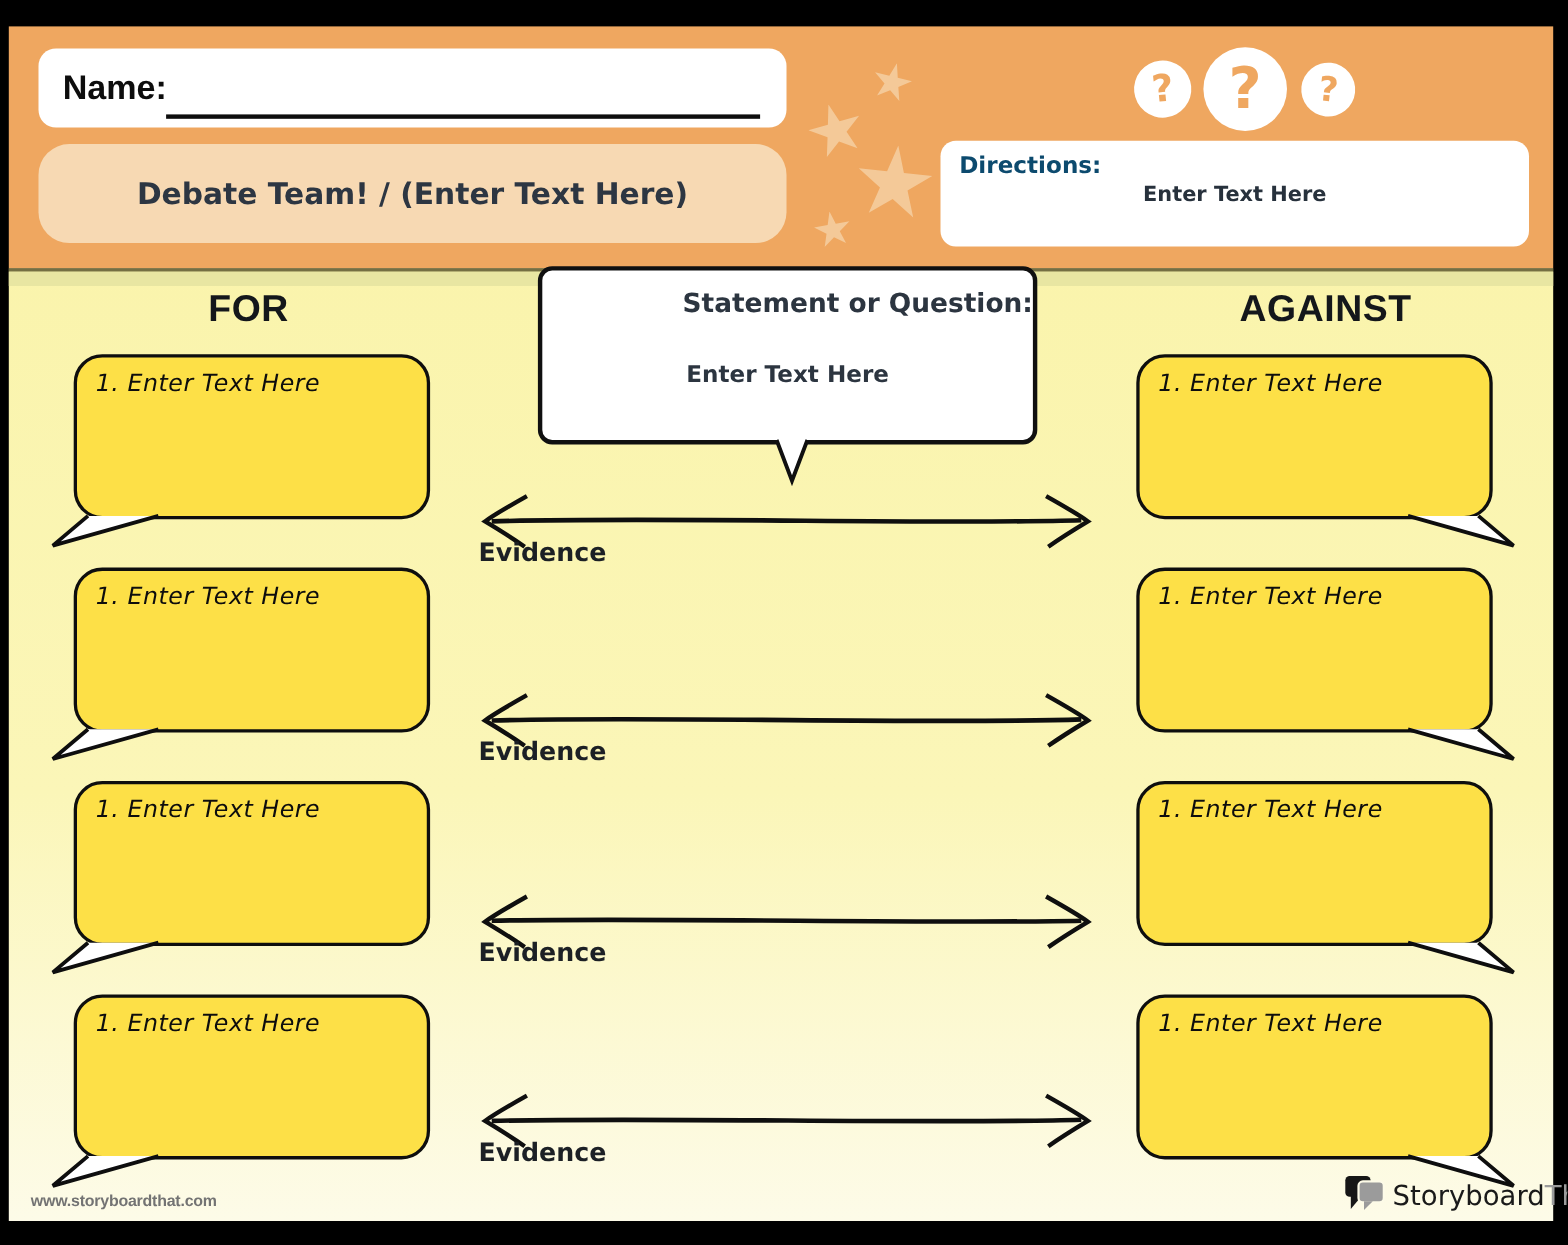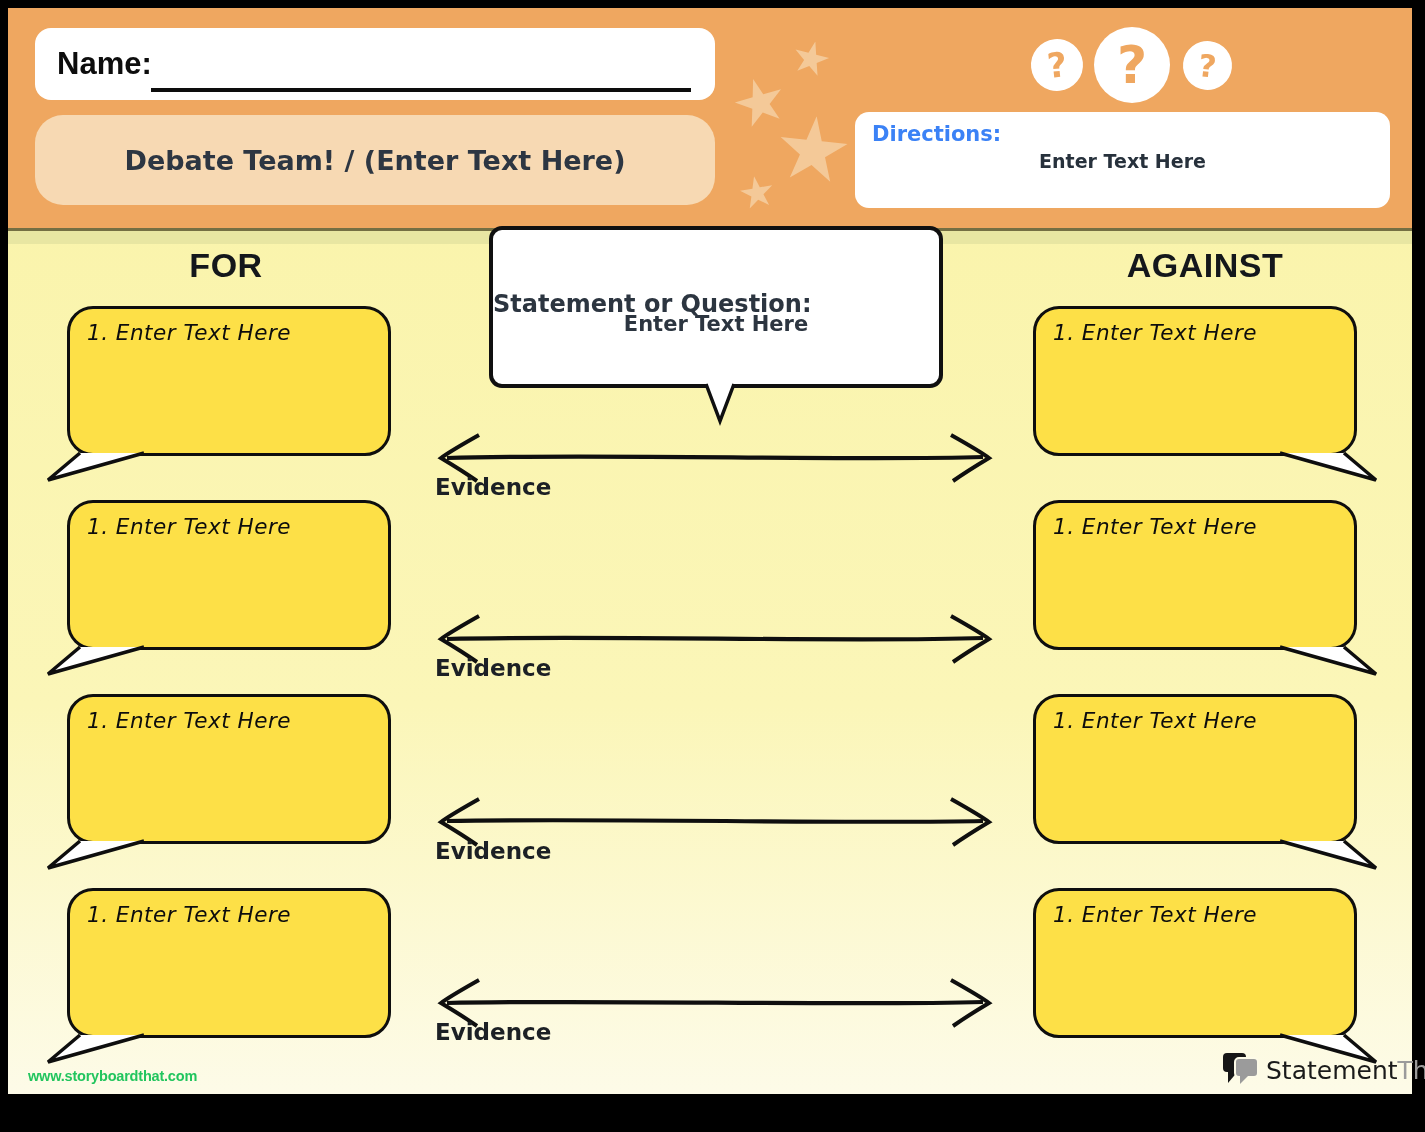--- a/index.html
+++ b/index.html
@@ -1,18 +1,18 @@
 <!DOCTYPE html>
 <html><head>
 <meta charset="utf-8">
 <style>
   * { margin:0; padding:0; box-sizing:border-box; }
   body { background:#000; font-family:"DejaVu Sans", sans-serif; }
   .page { position:relative; width:1425px; height:1132px; background:#000; overflow:hidden; }
-  .content { position:absolute; left:8px; top:8px; width:1404px; height:836px; }
+  .content { position:absolute; left:8px; top:24px; width:1404px; height:836px; }
 
   
   .header { position:absolute; left:0; top:0; width:1404px; height:220px; background:#efa760; }
   .name-box { position:absolute; left:27px; top:20px; width:680px; height:72px; background:#fff; border-radius:16px; }
   .name-label { position:absolute; left:22px; top:18px; font:bold 31px "Liberation Sans", sans-serif; color:#0d0d0d; }
   .name-line { position:absolute; left:116px; top:60px; width:540px; height:4px; background:#0d0d0d; }
   .title-box { position:absolute; left:27px; top:107px; width:680px; height:90px; background:#f7d9b3; border-radius:28px;
                display:flex; align-items:center; justify-content:center; }
   .title-text { font:bold 27px "DejaVu Sans", sans-serif; color:#2d3642; }
 
@@ -24,58 +24,58 @@
   .star4 { left:732px; top:168px; width:34px;  height:34px;  transform:rotate(-10deg); }
 
   .qcircle { position:absolute; background:#fff; border-radius:50%;
              display:flex; align-items:center; justify-content:center;
              color:#efa760; font-weight:bold; font-family:"DejaVu Sans", sans-serif; }
   .qc1 { left:1023px; top:31px; width:52px; height:52px; font-size:34px; transform:rotate(-6deg); }
   .qc2 { left:1086px; top:19px; width:76px; height:76px; font-size:52px; }
   .qc3 { left:1175px; top:33px; width:49px; height:49px; font-size:31px; transform:rotate(6deg); }
 
   .directions-box { position:absolute; left:847px; top:104px; width:535px; height:96px; background:#fff; border-radius:14px; }
-  .directions-label { position:absolute; left:17px; top:10px; font:bold 21px "DejaVu Sans", sans-serif; color:#3b82f6; }
+  .directions-label { position:absolute; left:17px; top:10px; font:bold 21px "DejaVu Sans", sans-serif; color:#0c4a6e; }
   .directions-text { position:absolute; left:0; top:38px; width:100%; text-align:center;
                      font:bold 19px "DejaVu Sans", sans-serif; color:#27313c; }
 
   
   .body-bg { position:absolute; left:0; top:220px; width:1404px; height:866px;
              background:linear-gradient(180deg,#faf4ac 0%,#fbf6b8 55%,#fdfbe8 100%); }
   .header-shadow { position:absolute; left:0; top:220px; width:1404px; height:3px; background:rgba(45,40,10,0.65); }
   .olive-strip { position:absolute; left:0; top:223px; width:1404px; height:13px; background:#e8e6a2; }
 
   .col-heading { position:absolute; width:240px; text-align:center;
                  font:800 34px "Liberation Sans", sans-serif; color:#14171b; letter-spacing:0.5px; }
   .for-heading { left:98px; top:238px; }
   .against-heading { left:1077px; top:238px; }
 
   .statement-box { position:absolute; left:481px; top:218px; width:454px; height:162px;
                    background:#fff; border:4px solid #101010; border-radius:13px; }
-  .statement-label { position:absolute; left:0; top:16px; width:100%; text-align:left;
-                     font:bold 24px "DejaVu Sans", sans-serif; color:#2c3540;margin-top:44px; }
+  .statement-label { position:absolute; left:0; top:16px; width:100%; text-align:right;
+                     font:bold 24px "DejaVu Sans", sans-serif; color:#2c3540; }
   .statement-text { position:absolute; left:0; top:82px; width:100%; text-align:center;
                     font:bold 21px "DejaVu Sans", sans-serif; color:#2c3540; }
   .statement-tail { position:absolute; left:210px; top:152px; }
 
   .bubble { position:absolute; width:324px; height:150px; background:#fde047;
             border:3.5px solid #0e0e0e; border-radius:26px; }
   .bubble-text { position:absolute; left:17px; top:11px; right:14px;
                  font:italic 21.5px "DejaVu Sans", sans-serif; color:#0d0d0d; letter-spacing:0.5px; }
   .tail { position:absolute; top:142px; width:100px; height:32px; overflow:visible; }
   .tail-left  { left:-23px; }
   .tail-right { right:-23px; }
 
   .arrow-wrap { position:absolute; left:427px; width:560px; height:72px; }
   .arrow-label { position:absolute; top:42px; width:100%; text-align:left;
                  font:bold 23px "DejaVu Sans", sans-serif; color:#1c2025; }
 
   
   .footer-url { position:absolute; left:20px; top:1060px;
-                font:bold 14.5px "Liberation Sans", sans-serif; color:#22c55e; letter-spacing:-0.2px; }
+                font:bold 14.5px "Liberation Sans", sans-serif; color:#737373; letter-spacing:-0.2px; }
   .logo { position:absolute; left:1214px; top:1044px; display:flex; align-items:center; }
   .logo-text { font:400 25px "DejaVu Sans", sans-serif; margin-left:4px; }
   .logo-black { color:#1a1a1a; }
   .logo-gray { color:#9b9b9b; }
 </style>
 </head>
 <body>
 
 <div class="page">
   <div class="content">
@@ -212,18 +212,18 @@
 
     <div class="footer-url">www.storyboardthat.com</div>
     <div class="logo">
       <svg width="40" height="36" viewBox="0 0 40 36">
         <rect x="1" y="1" width="23" height="19" rx="4" fill="#161616"></rect>
         <polygon points="6,18 6,31 17,18" fill="#161616"></polygon>
         <rect x="13" y="6" width="23" height="19" rx="4" fill="#9b9b9b" stroke="#fdfbe8" stroke-width="2"></rect>
         <polygon points="18,24 18,32 26,24" fill="#9b9b9b"></polygon>
       </svg>
       <div class="logo-text">
-        <span class="logo-black">Statement</span><span class="logo-gray">That</span>
+        <span class="logo-black">Storyboard</span><span class="logo-gray">That</span>
       </div>
     </div>
 
   </div>
 </div>
 
 </body></html>

